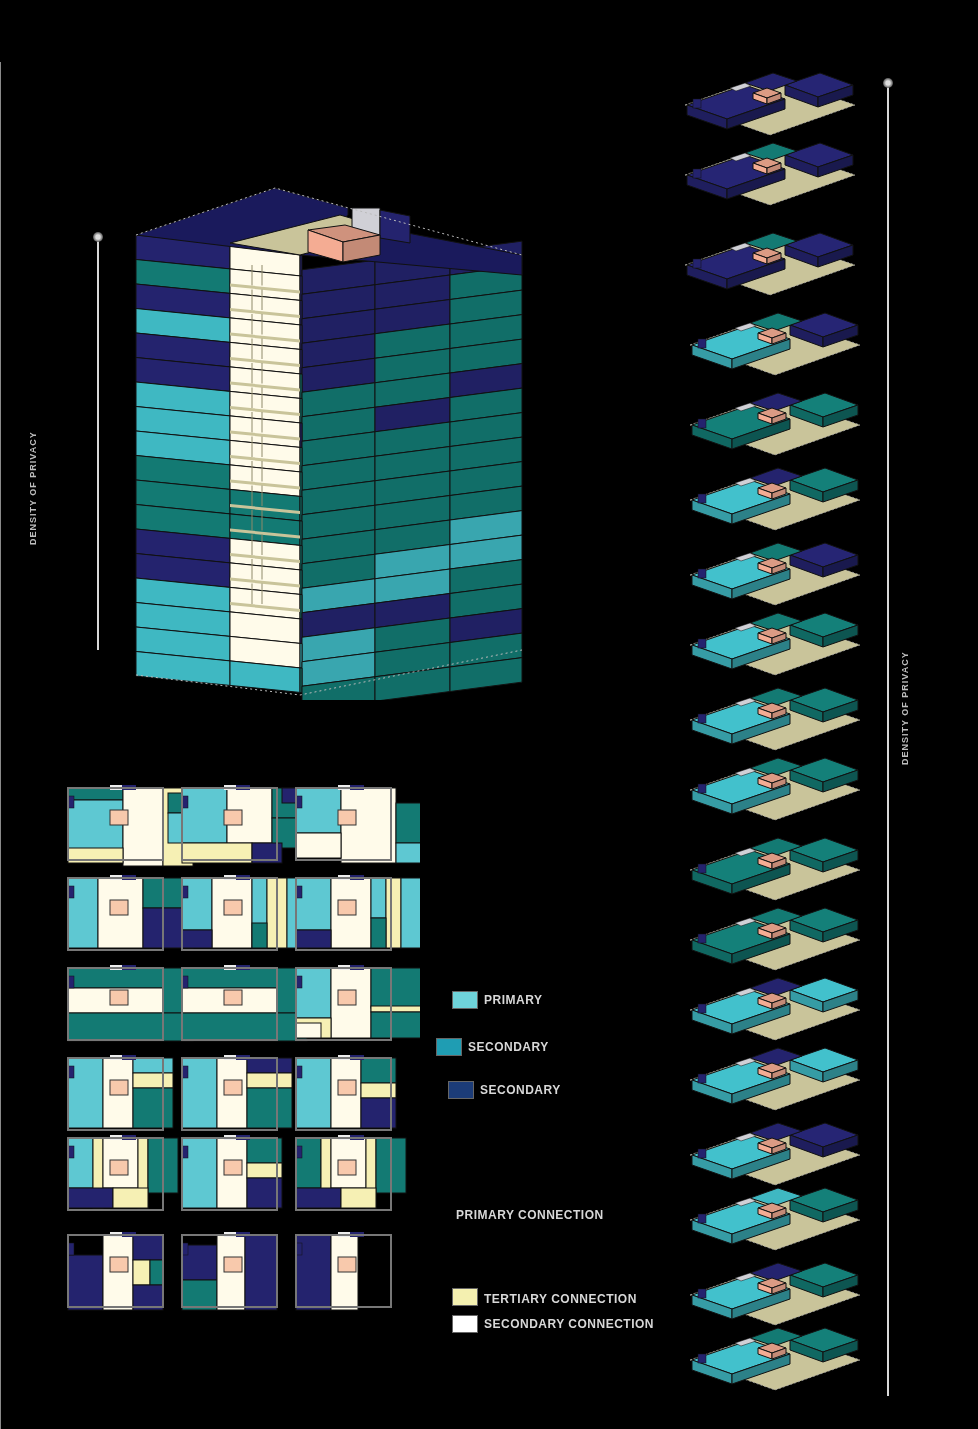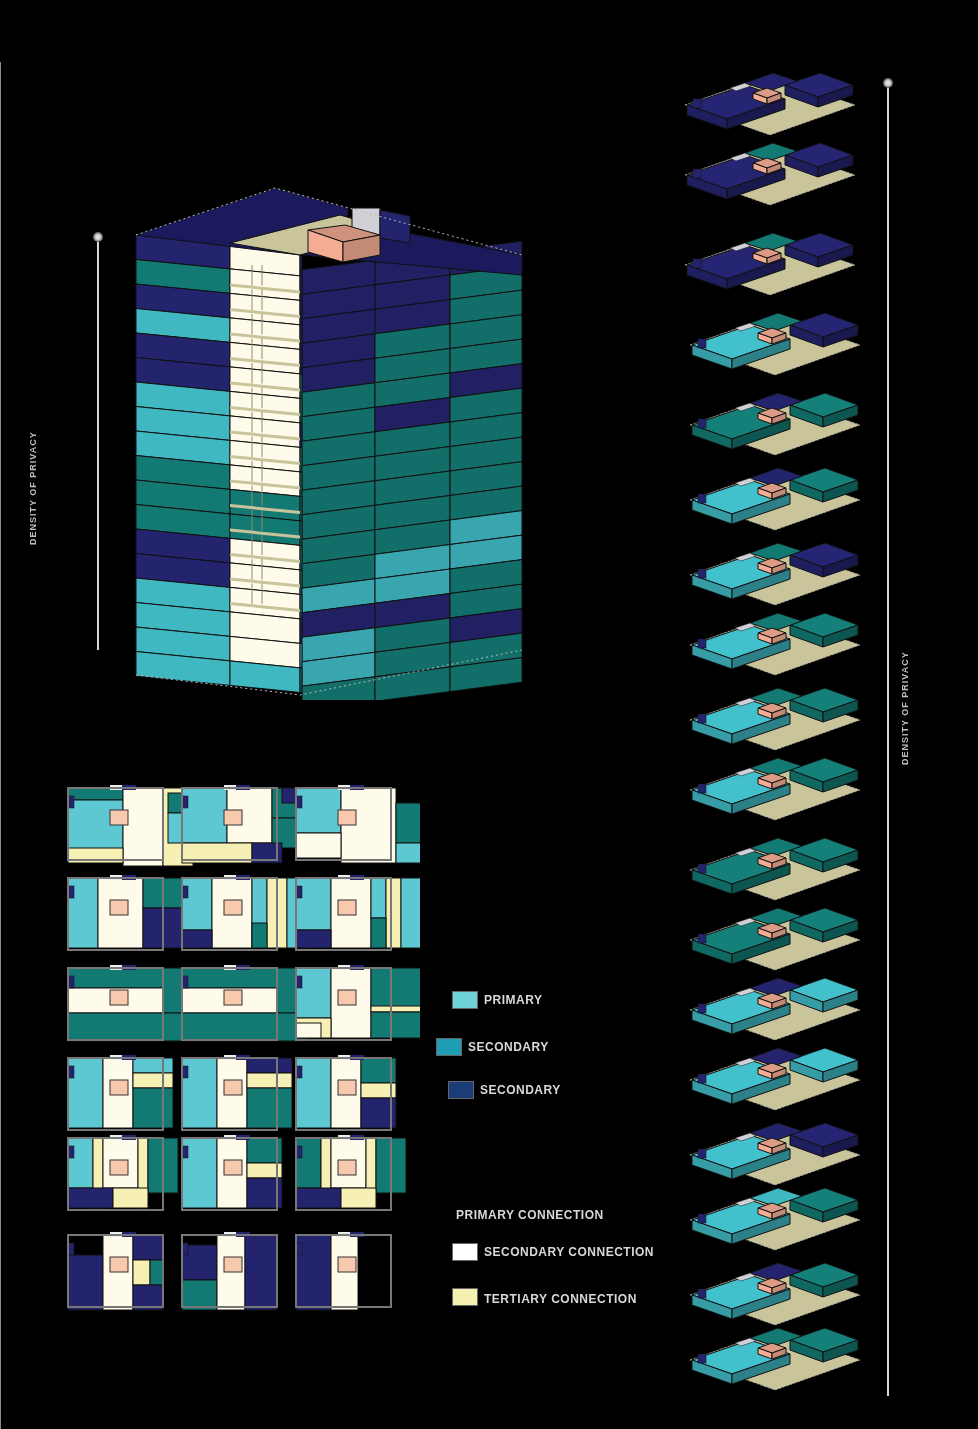--- a/index.html
+++ b/index.html
@@ -437,21 +437,21 @@
   <div class="legend-row" style="left:448px; top:1081px;">
     <div class="swatch" style="background:#1c3c78;"></div>
     <span class="legend-text">SECONDARY</span>
   </div>
 </div>
 
 <div>
   <div class="legend-row" style="left:456px; top:1208px;">
     <span class="legend-text">PRIMARY CONNECTION</span>
   </div>
-  <div class="legend-row" style="left:452px; top:1243px;justify-content:space-between;">
+  <div class="legend-row" style="left:452px; top:1315px;justify-content:space-between;">
     <div class="swatch" style="background:#ffffff;"></div>
     <span class="legend-text">SECONDARY CONNECTION</span>
   </div>
   <div class="legend-row" style="left:452px; top:1288px;align-items:flex-end;">
     <div class="swatch" style="background:#f4f0b0;"></div>
     <span class="legend-text">TERTIARY CONNECTION</span>
   </div>
 </div>
 
 <div class="abs" style="left:675px; top:60px;">

